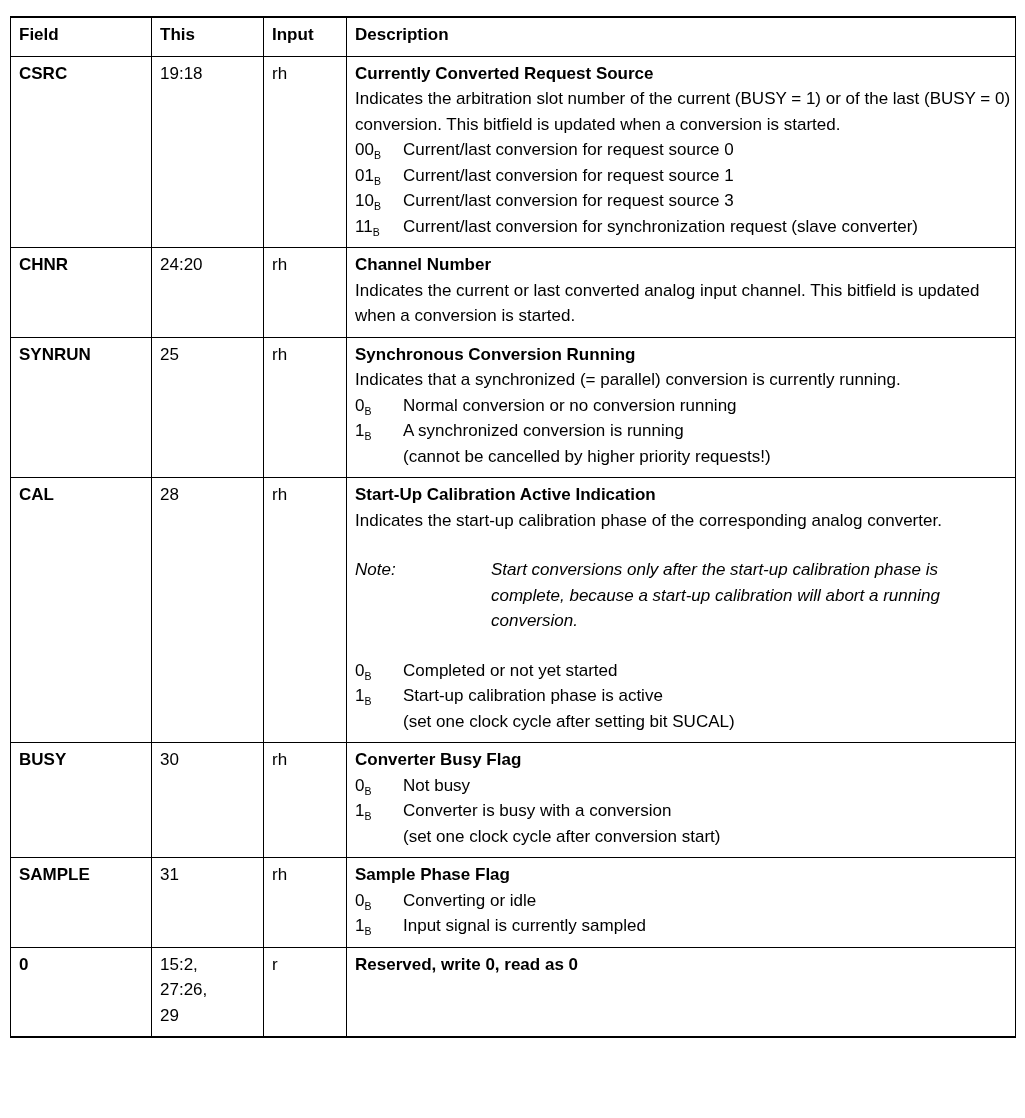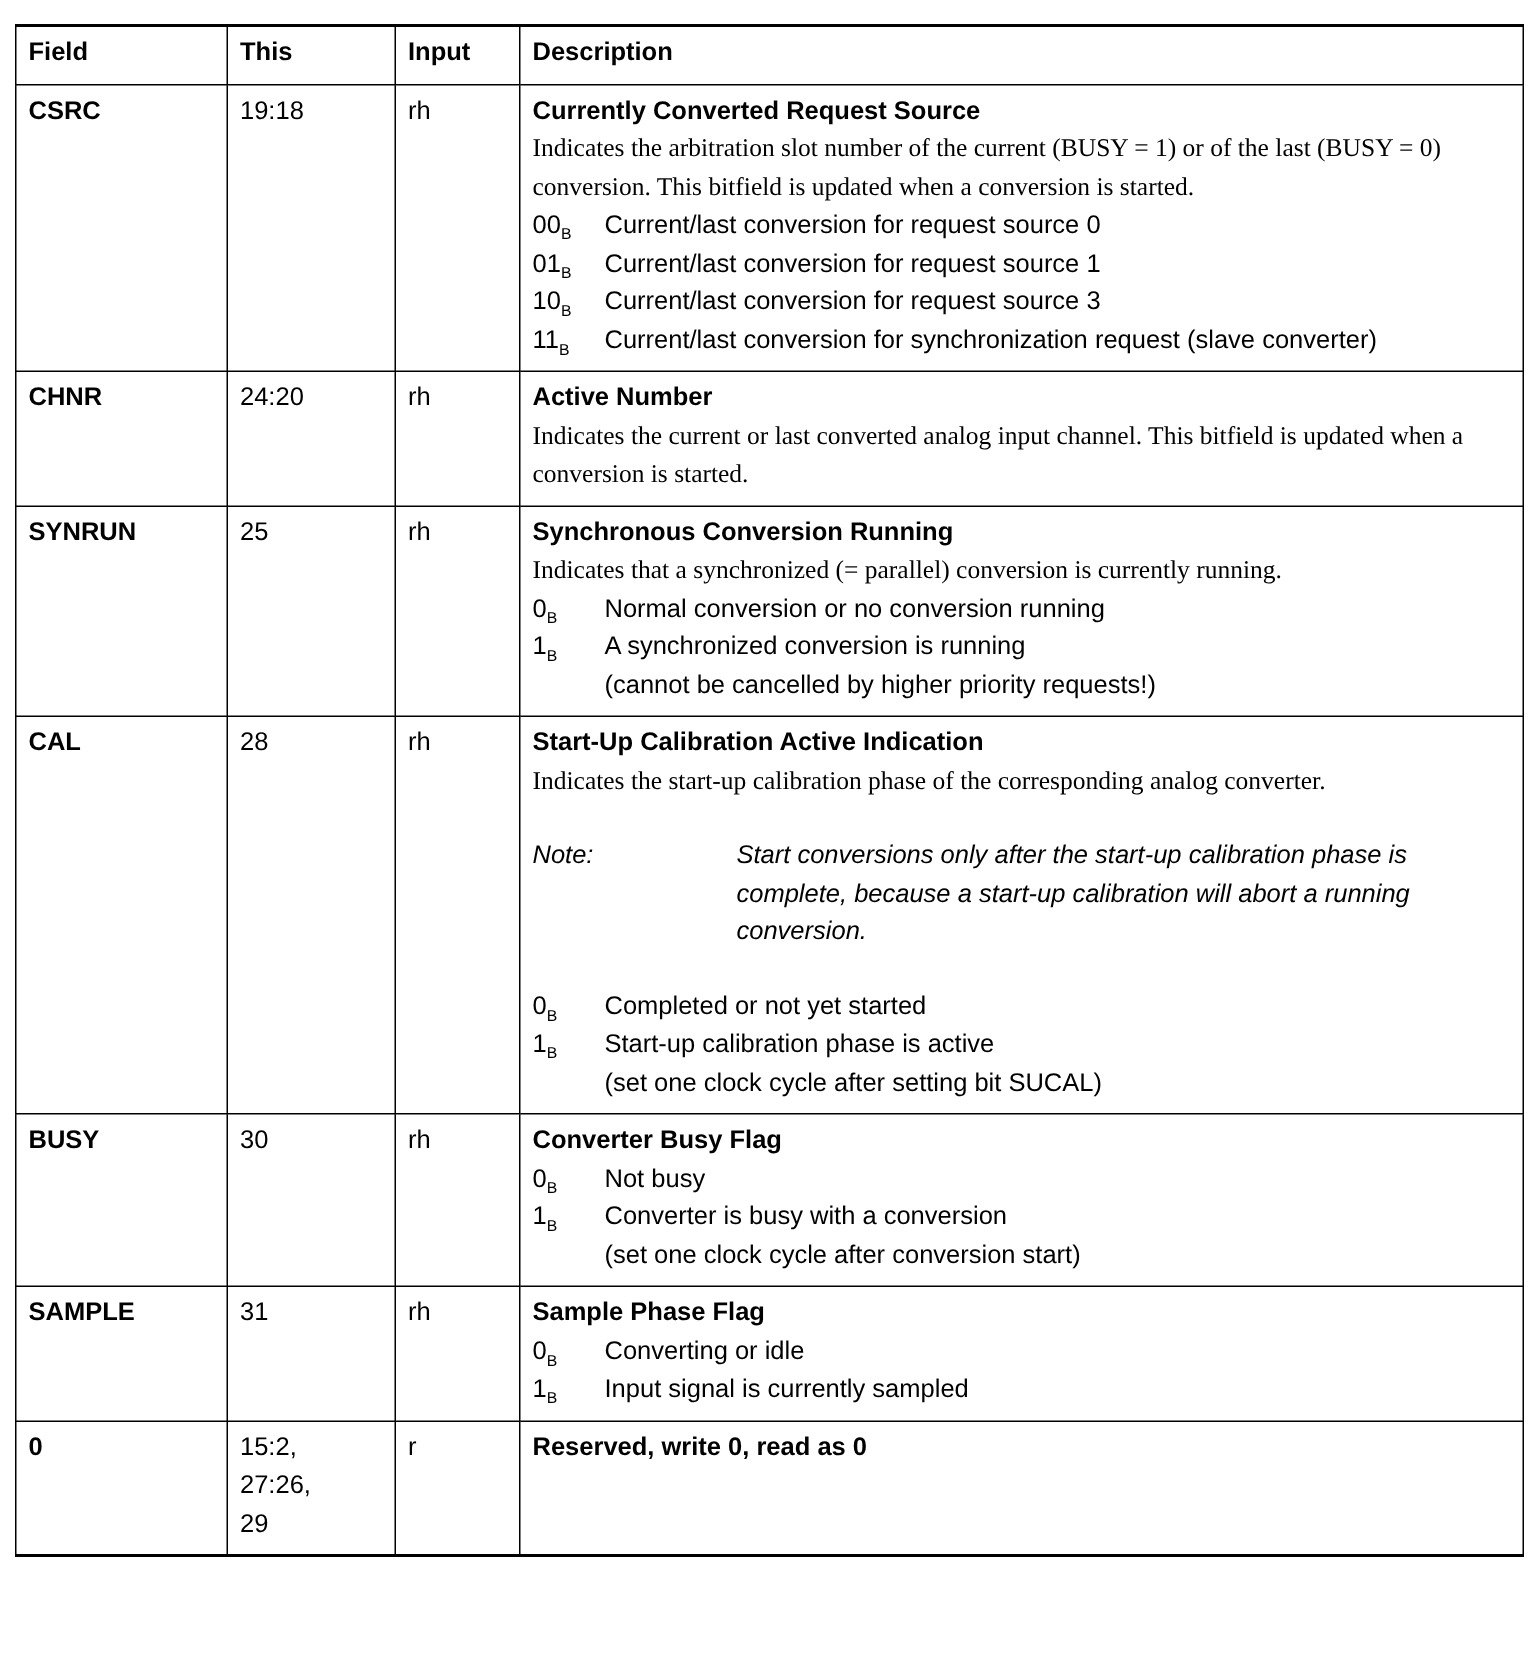--- a/index.html
+++ b/index.html
@@ -26,21 +26,21 @@
     vertical-align: top;
     padding: 4px 1px 8px 8px;
     text-align: left;
   }
   table.reg-table { border-top: 2px solid #000; border-bottom: 2px solid #000; }
   th.hdr { font-weight: bold; padding-bottom: 4px; }
   td.field-cell { font-weight: bold; }
   td.bits-cell, td.type-cell { font-weight: normal; }
   .pre-line { white-space: pre-line; }
   .desc-title { font-weight: bold; }
-  .desc-body { font-weight: normal; font-family: Liberation Serif, serif; }
+  .desc-body { font-weight: normal; }
   .value-row { display: flex; }
   .value-code { flex: 0 0 48px; }
   .value-text { flex: 1 1 auto; white-space: pre-line; }
   sub.bsub { font-size: 0.62em; line-height: 0; }
   .note-block { display: flex; font-style: italic; margin: 24px 0 24px 0; gap: 26px; }
   .note-label { flex: 0 0 110px; }
   .note-text { flex: 1 1 auto; }
 </style>
 </head>
 <body>
@@ -87,21 +87,21 @@
             <span class="value-text">Current/last conversion for synchronization request (slave converter)</span>
           </div>
         </td>
       </tr>
 
       <tr>
         <td class="field-cell">CHNR</td>
         <td class="bits-cell">24:20</td>
         <td class="type-cell">rh</td>
         <td class="desc-cell">
-          <div class="desc-title">Active Number</div>
+          <div class="desc-title">Channel Number</div>
           <div class="desc-body">Indicates the current or last converted analog input channel. This bitfield is updated when a conversion is started.</div>
         </td>
       </tr>
 
       <tr>
         <td class="field-cell">SYNRUN</td>
         <td class="bits-cell">25</td>
         <td class="type-cell">rh</td>
         <td class="desc-cell">
           <div class="desc-title">Synchronous Conversion Running</div>

